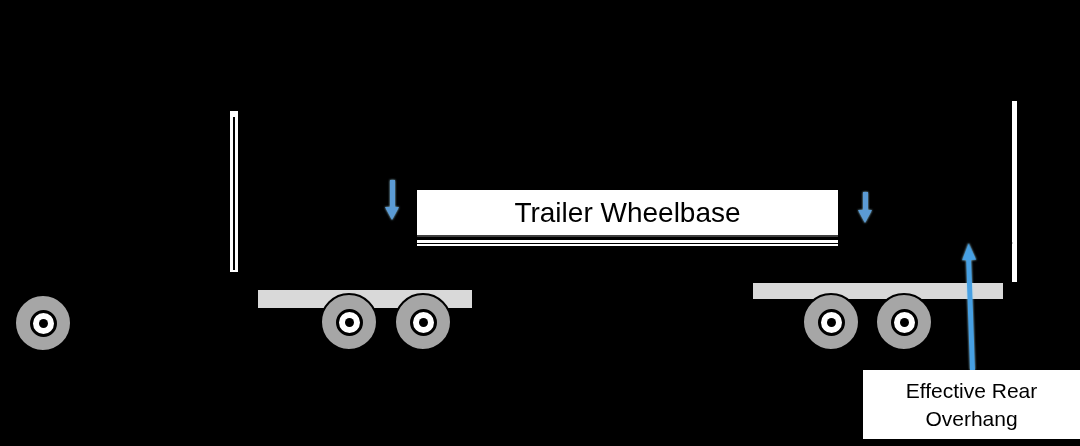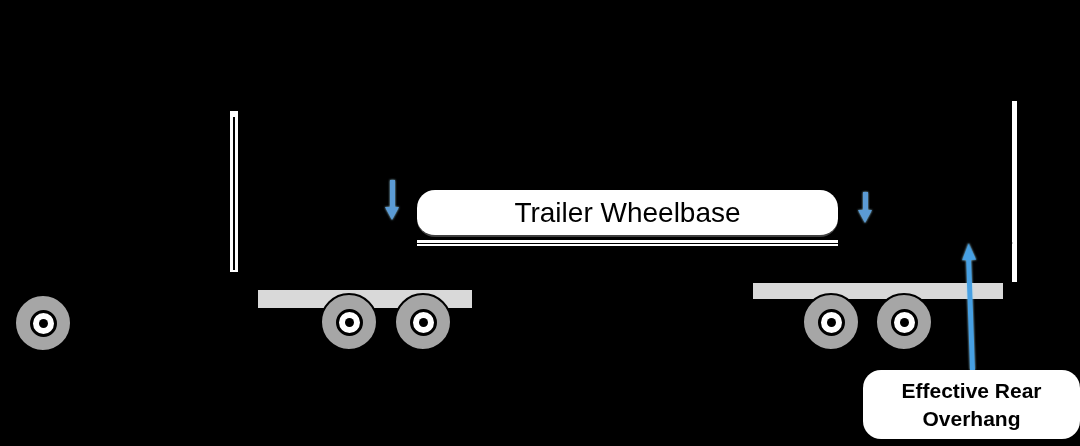--- a/index.html
+++ b/index.html
@@ -50,31 +50,30 @@
     background:linear-gradient(to bottom,
       var(--line,#fff) 0 3px,
       var(--outline,#000) 3px 4.5px,
       var(--line,#fff) 4.5px 6px);
   }
   
   .label-box{
     position:absolute;background:var(--label_bg,#fff);color:var(--label_text,#000);
     display:flex;align-items:center;justify-content:center;text-align:center;
     z-index:5;
-    border-radius:18px;
   }
   .label-wheelbase{
     left:417px;top:190px;width:421px;height:47px;
     font-size:28px;border-bottom:2px solid #404040;box-sizing:border-box;
   }
   .label-overhang{
     left:863px;top:370px;width:217px;height:69px;
     font-size:21px;line-height:1.3;
   }
-  .label-overhang span{display:block;width:180px;font-weight:bold;}
+  .label-overhang span{display:block;width:180px;}
   
   .arrow-down{
     position:absolute;display:flex;flex-direction:column;align-items:center;z-index:4;
     filter:drop-shadow(0 0 0.8px #9fd8f0);
   }
   .arrow-down .shaft{width:5px;background:var(--arrow_blue,#5b9bd5);}
   .arrow-down .head{
     width:0;height:0;
     border-left:7.5px solid transparent;border-right:7.5px solid transparent;
     border-top:13px solid var(--arrow_blue,#5b9bd5);

